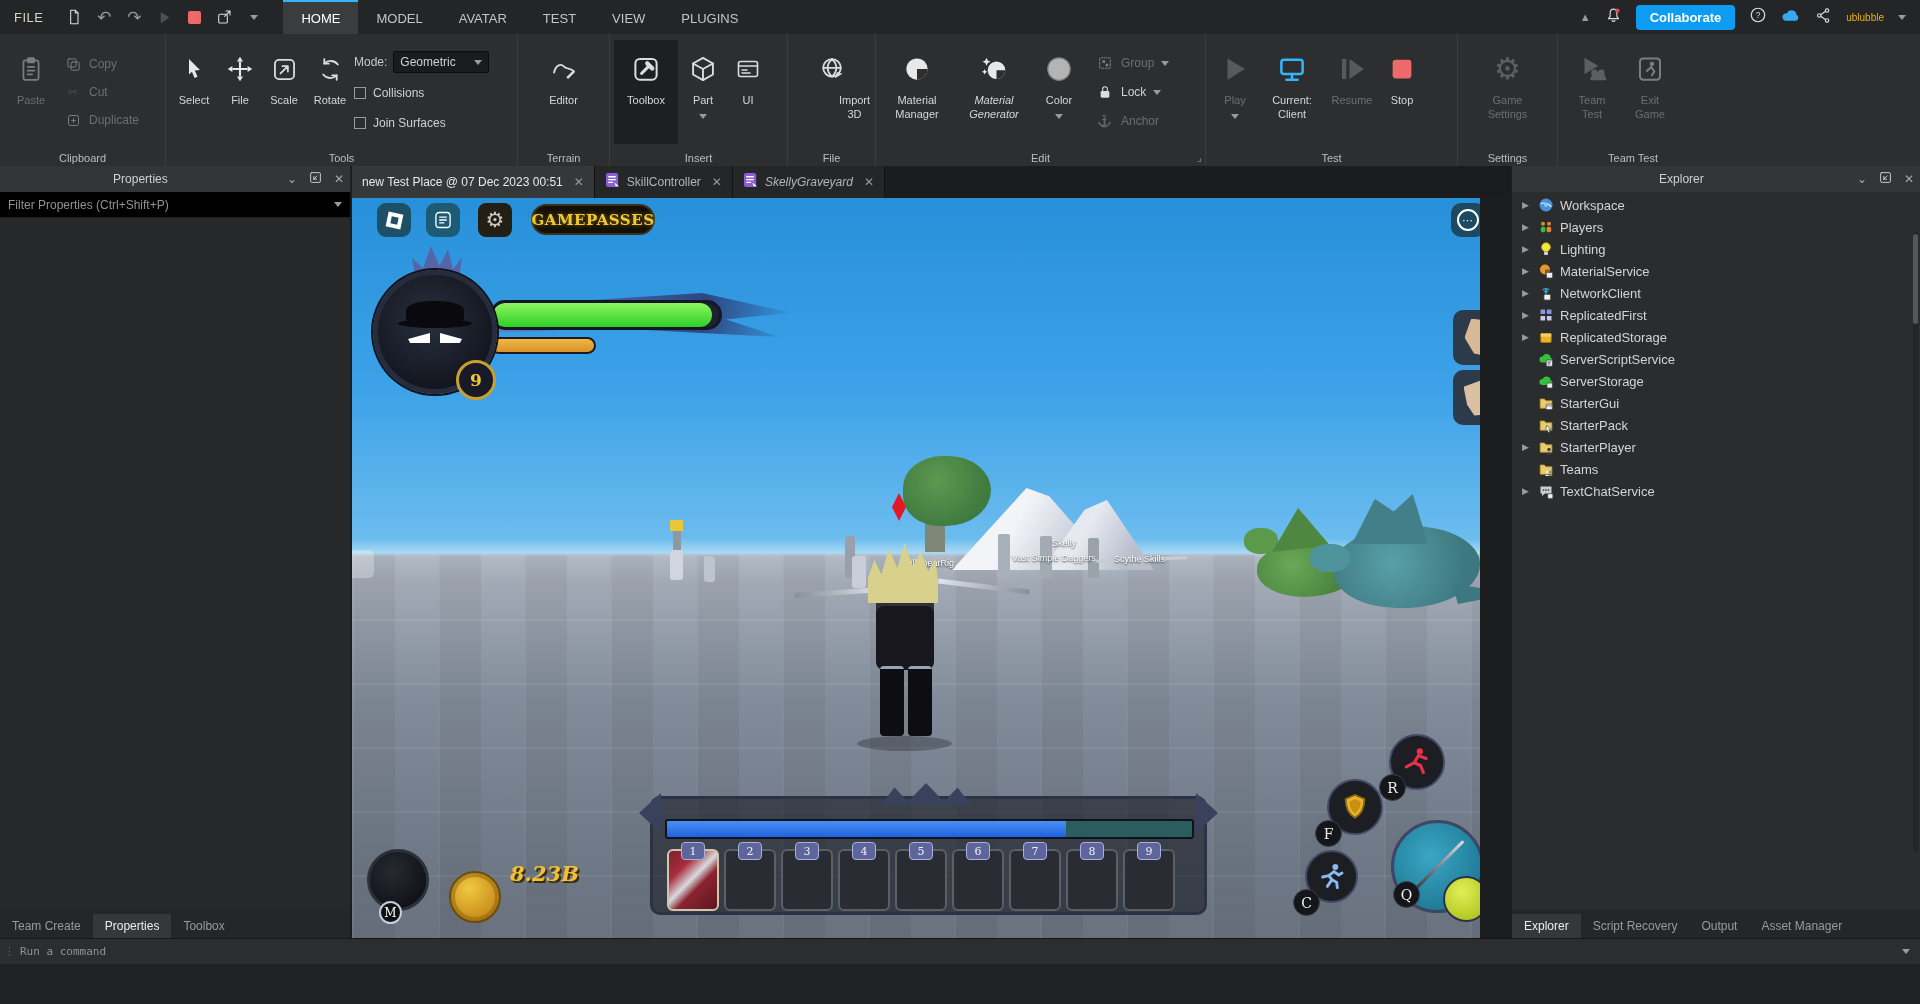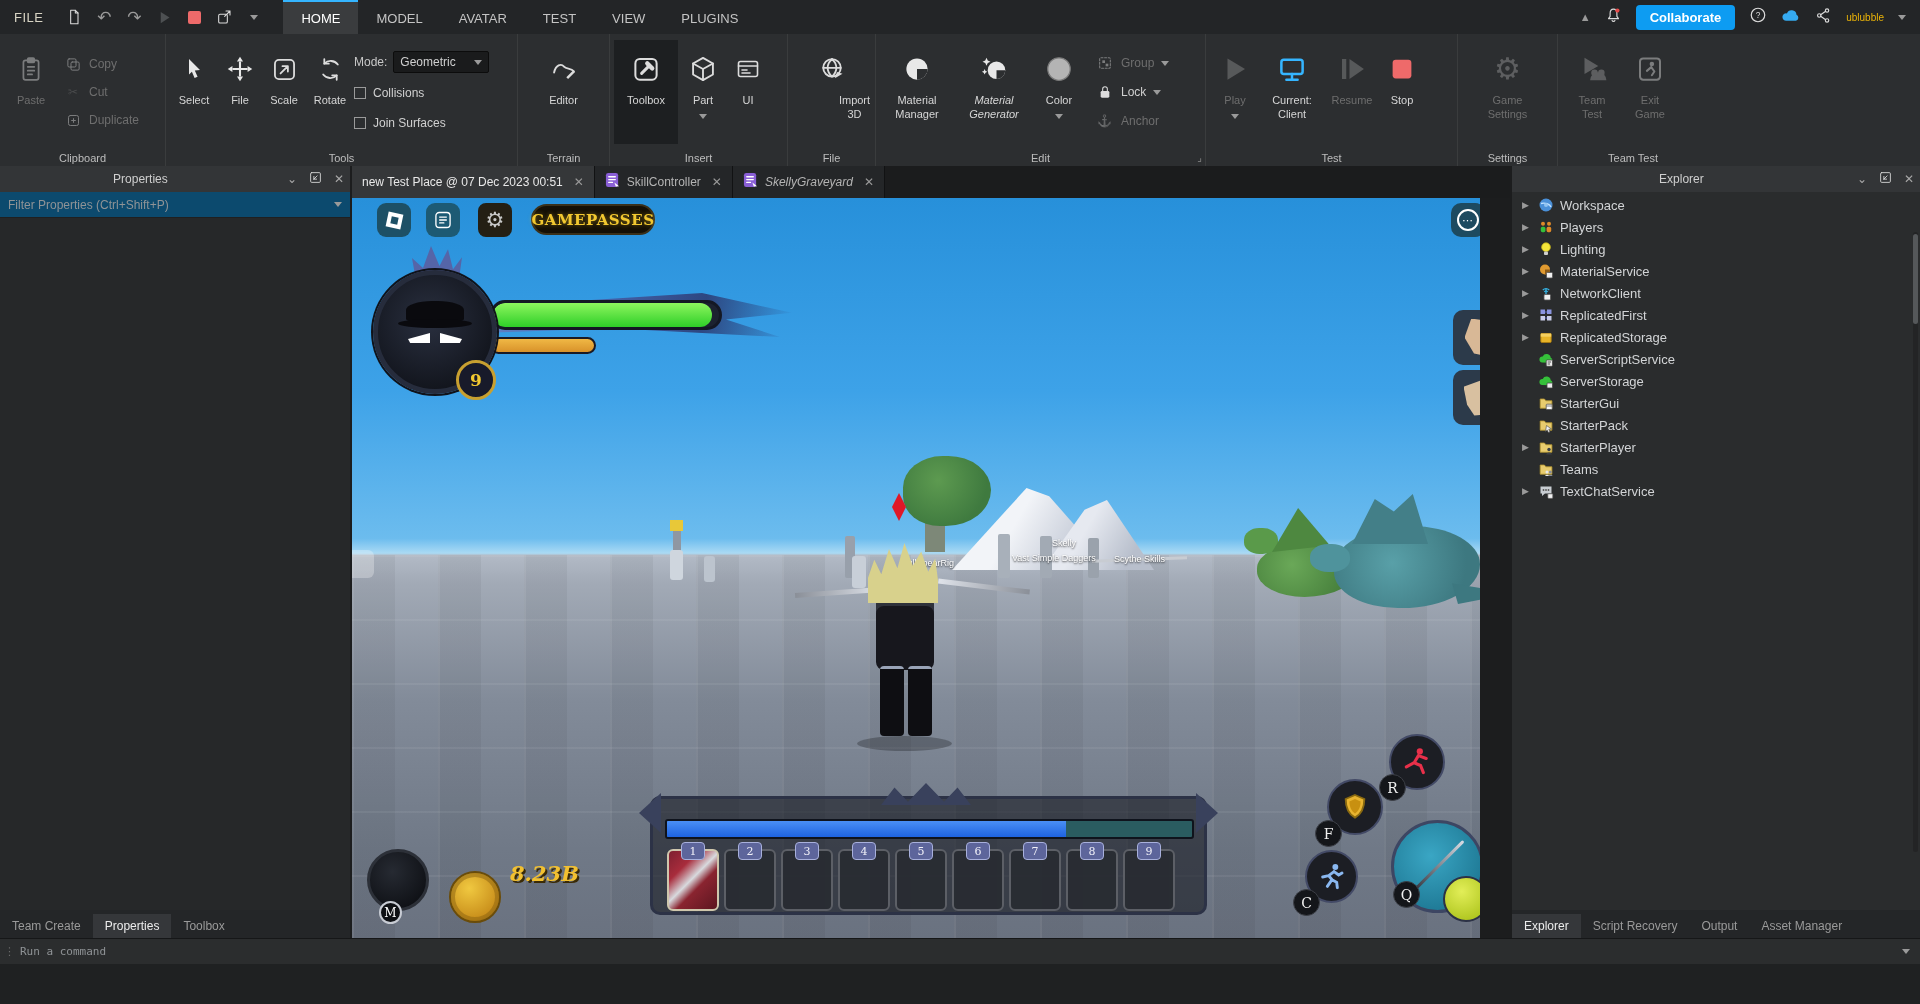--- a/index.html
+++ b/index.html
@@ -39,21 +39,21 @@
   .mode-row { display:flex; align-items:center; gap:6px; font-size:12px; color:#c8c8c8; height:26px; }
   .dd { background:#1a1b1c; border:1px solid #0c0c0c; color:#d0d0d0; font-size:12px; padding:3px 6px; width:96px; display:flex; justify-content:space-between; align-items:center; border-radius:2px; }
   .chk-row { display:flex; align-items:center; gap:7px; font-size:12px; color:#d0d0d0; height:25px; }
   .chk { width:12px; height:12px; border:1px solid #9a9a9a; background:transparent; }
   .grp-expander { position:absolute; right:3px; bottom:3px; color:#8a8a8a; font-size:10px; }
 
   
   .panel-head { height:26px; background:#333537; display:flex; align-items:center; color:#cfcfcf; font-size:12px; }
   .panel-head .ttl { flex:1; text-align:center; }
   .ph-ic { color:#a8a8a8; font-size:12px; padding:0 6px; }
-  .filter-row { height:26px; background:#0c4a6e; border-bottom:1px solid #1f2021; display:flex; align-items:center; color:#8f9396; font-size:12px; padding:0 8px; gap:6px; }
+  .filter-row { height:26px; background:#000000; border-bottom:1px solid #1f2021; display:flex; align-items:center; color:#8f9396; font-size:12px; padding:0 8px; gap:6px; }
   #properties-panel { position:absolute; left:0; top:166px; width:350px; height:744px; background:#262829; }
   #explorer-panel { position:absolute; left:1512px; top:166px; width:408px; height:744px; background:#2a2c2d; }
   #explorer-tree { padding-top:2px; }
   .tree-row { display:flex; align-items:center; height:22px; padding-left:10px; gap:6px; }
   .tree-arrow { width:10px; font-size:9px; color:#9a9a9a; }
   .tree-label { color:#d2d4d6; font-size:13px; }
   .scrollbar { position:absolute; right:2px; top:66px; width:5px; height:620px; background:#232425; border-radius:3px; }
   .scroll-thumb { position:absolute; left:0; top:2px; width:5px; height:90px; background:#55585a; border-radius:3px; }
 
   

